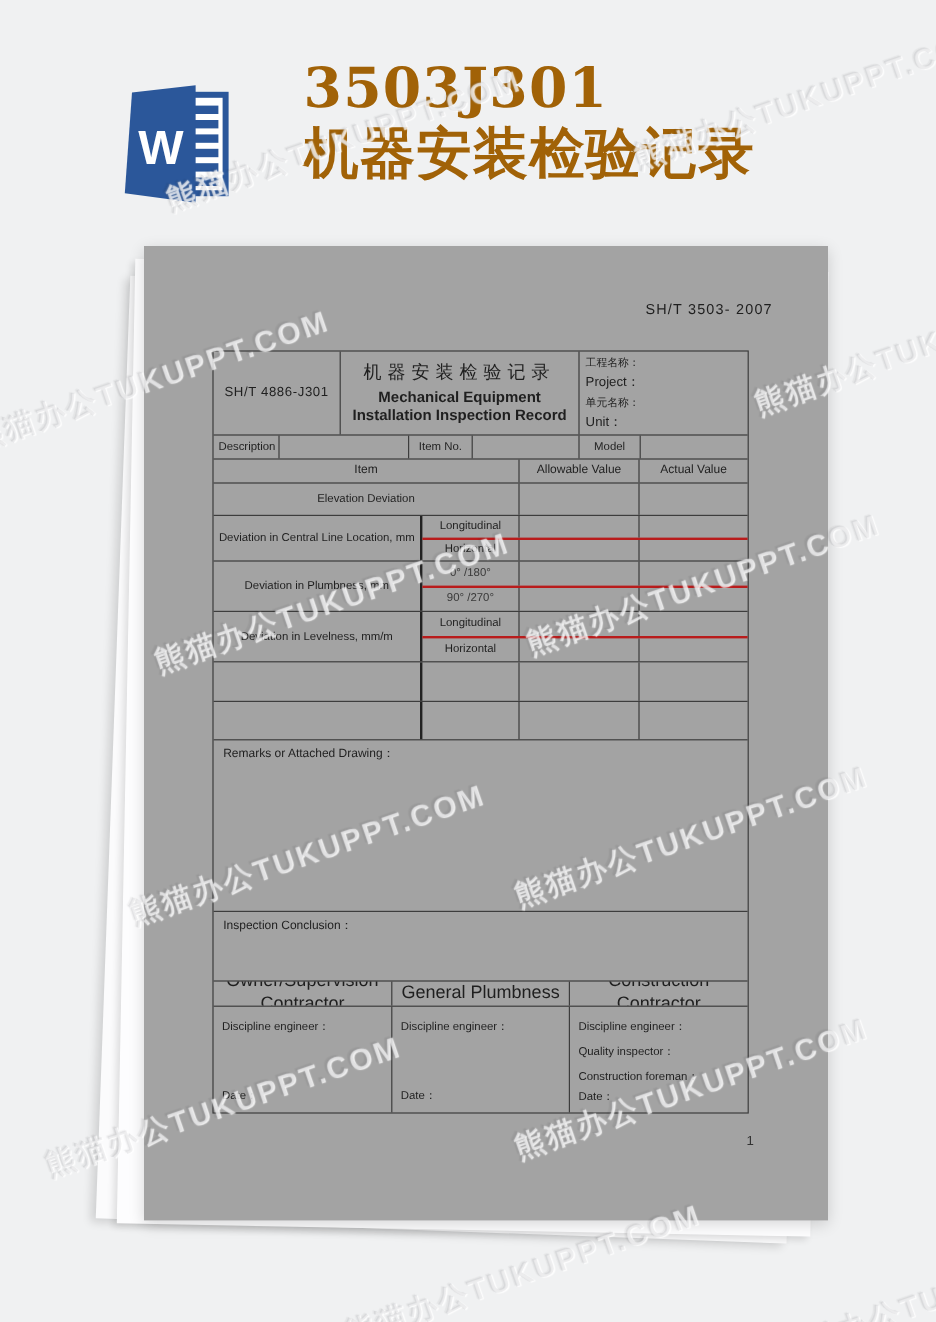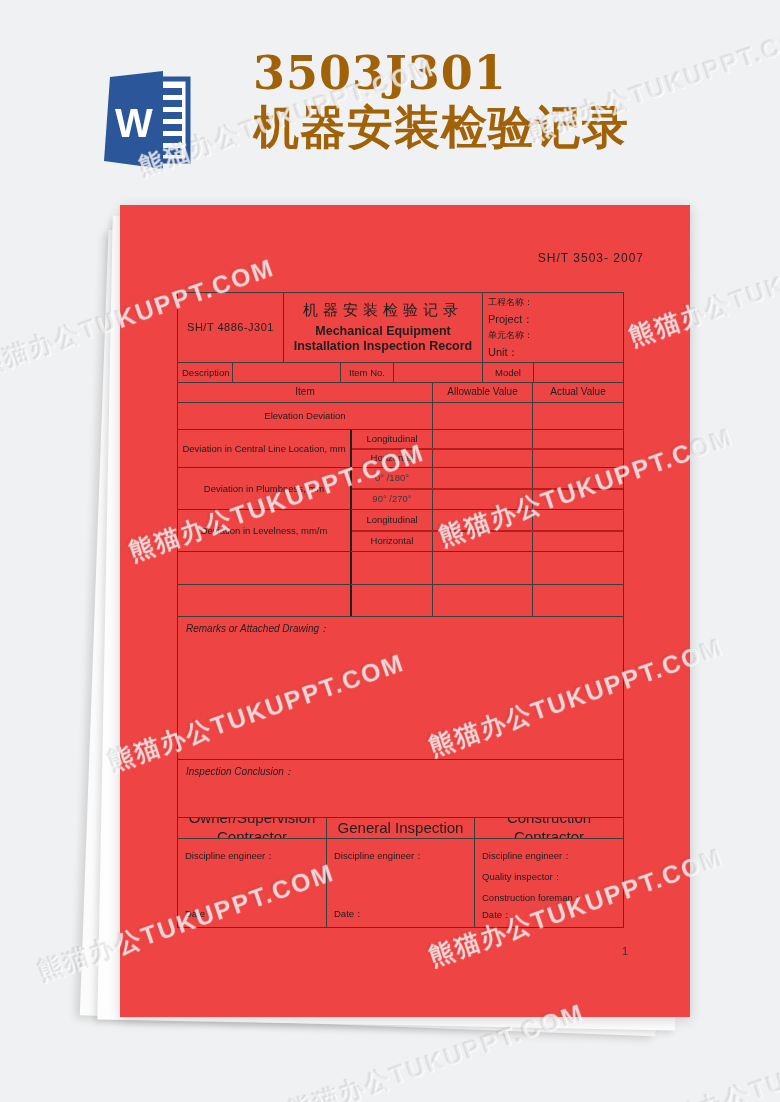--- a/index.html
+++ b/index.html
@@ -18,34 +18,34 @@
     font-size:46px; line-height:54px; color:#a16207; letter-spacing:1px;
   }
   
   .page-back-2 { position:absolute; left:94px; top:240px; width:576px; height:786px;
     background:#fbfbfc; transform:rotate(2.1deg);
     box-shadow:-4px 3px 8px rgba(0,0,0,.14); z-index:1; }
   .page-back-1 { position:absolute; left:105px; top:221px; width:578px; height:804px;
     background:#fdfdfe; transform:rotate(1.1deg);
     box-shadow:-3px 3px 6px rgba(0,0,0,.12); z-index:2; }
   .page-main { position:absolute; left:120px; top:205px; width:570px; height:812px;
-    background:#ef4444; box-shadow:0 3px 12px rgba(0,0,0,.16); z-index:3; }
+    background:#a3a3a3; box-shadow:0 3px 12px rgba(0,0,0,.16); z-index:3; }
   
   .std-ref { position:absolute; top:46px; right:46px; font-size:12px; letter-spacing:1px; color:#1f1f1f; }
   .page-num { position:absolute; left:502px; top:740px; font-size:11px; color:#333; }
   .form { position:absolute; left:57px; top:87px; width:447px;
     border:1px solid #3d3d3d; font-size:9.5px; color:#1f1f1f; }
   .band { display:flex; border-bottom:1px solid #3d3d3d; }
   .band.last { border-bottom:none; }
   .cell { border-right:1px solid #3d3d3d; display:flex; align-items:center;
     justify-content:center; text-align:center; overflow:hidden; line-height:1.25; }
   .cell.endc { border-right:none; }
   .cell.thick { border-right-width:2px; border-right-color:#222; }
   .cell.left { justify-content:flex-start; text-align:left; padding-left:4px; }
-  .cell.topleft { align-items:flex-start; justify-content:flex-start; text-align:left; padding:6px 8px; font-size:10px;font-style:italic; }
+  .cell.topleft { align-items:flex-start; justify-content:flex-start; text-align:left; padding:6px 8px; font-size:10px; }
   .subcol { flex:1; display:flex; flex-direction:column; }
   .subrow { display:flex; flex:1; border-bottom:2px solid #b91c1c; }
   .subrow:last-child { border-bottom:none; }
   .form-code { font-size:11px; letter-spacing:.5px; }
   .form-title { flex-direction:column; padding:4px 2px; }
   .form-title .zh { font-family:"DejaVu Serif", serif; font-size:15px; letter-spacing:5px; margin-bottom:4px; white-space:nowrap; }
   .form-title .en { font-weight:bold; font-size:12.5px; line-height:15px; }
   .proj-cell { flex-direction:column; align-items:flex-start; justify-content:center; padding:3px 5px; text-align:left; }
   .proj-cell .zh { font-size:9px; line-height:15px; }
   .proj-cell .en { font-size:11px; line-height:18px; }
@@ -198,21 +198,21 @@
       <div class="band" style="height:143px">
         <div class="cell endc topleft" style="flex:1">Remarks or Attached Drawing：</div>
       </div>
 
       <div class="band" style="height:58px">
         <div class="cell endc topleft" style="flex:1">Inspection Conclusion：</div>
       </div>
 
       <div class="band" style="height:21px">
         <div class="cell sig-head" style="flex:0 0 149px">Owner/Supervision Contractor</div>
-        <div class="cell sig-head" style="flex:0 0 148px">General Inspection</div>
+        <div class="cell sig-head" style="flex:0 0 148px">General Plumbness</div>
         <div class="cell endc sig-head" style="flex:1">Construction Contractor</div>
       </div>
 
       <div class="band last" style="height:88px">
         <div class="cell sig-cell" style="flex:0 0 149px">
           <span class="sig-line">Discipline engineer：</span>
           <span class="date">Date：</span>
         </div>
         <div class="cell sig-cell" style="flex:0 0 148px">
           <span class="sig-line">Discipline engineer：</span>

